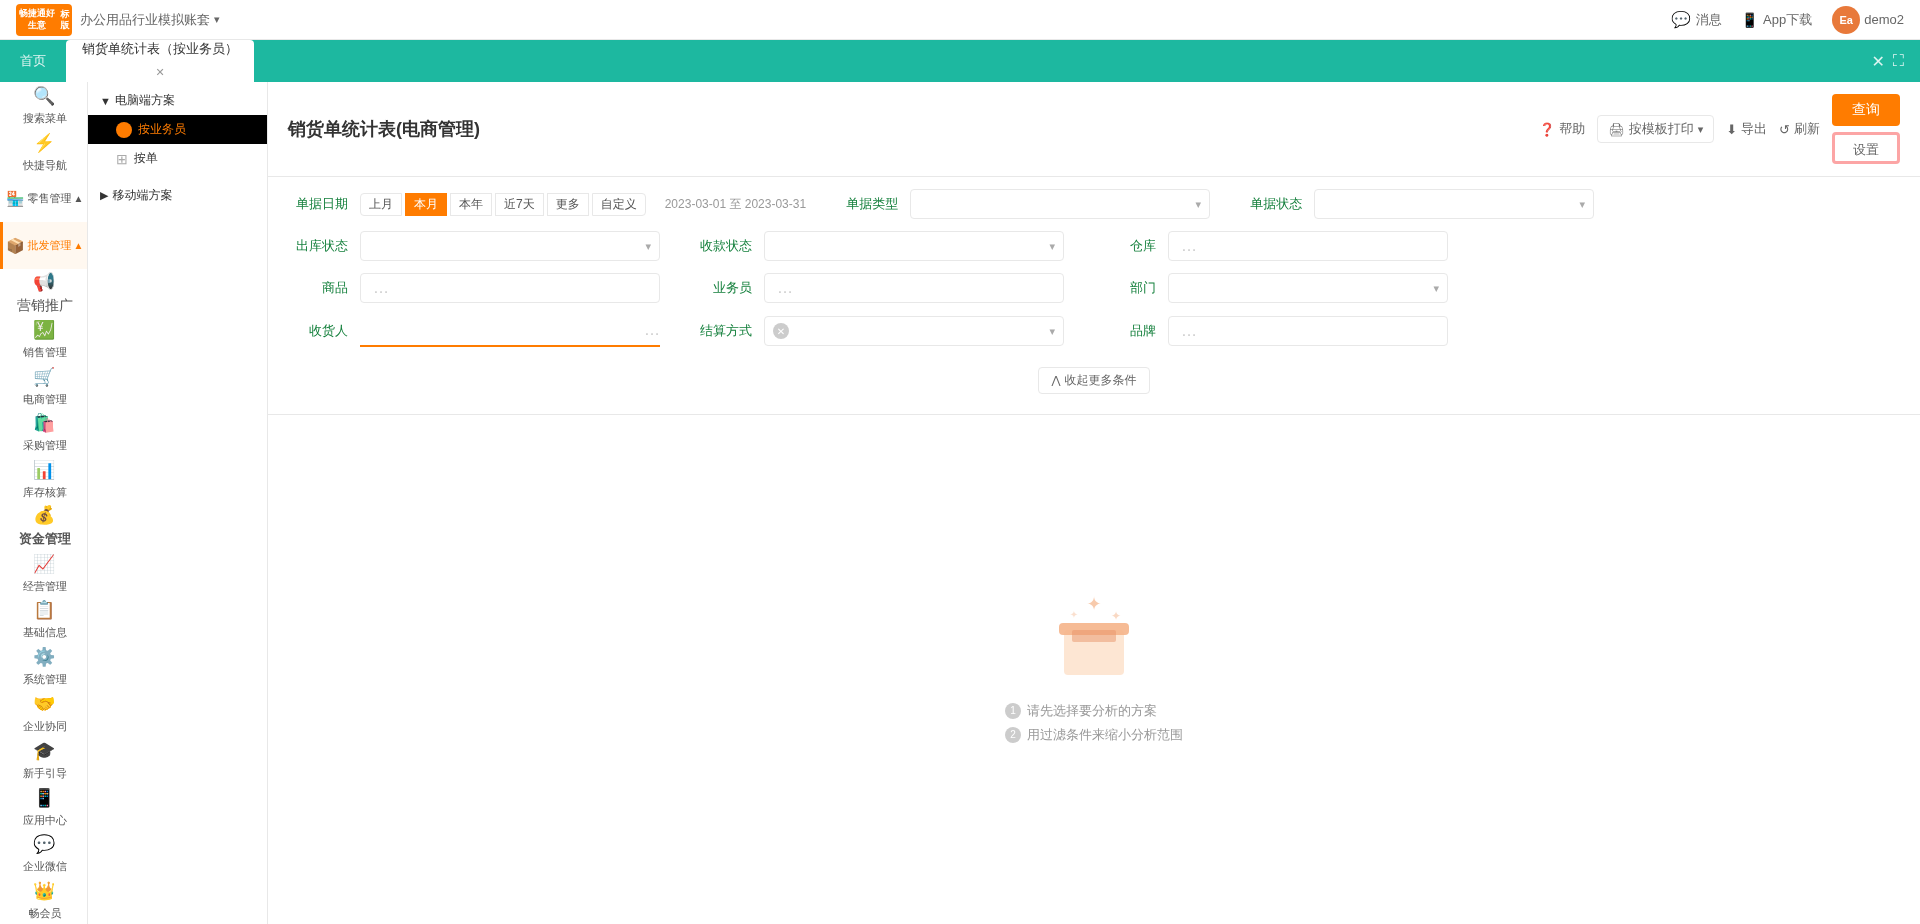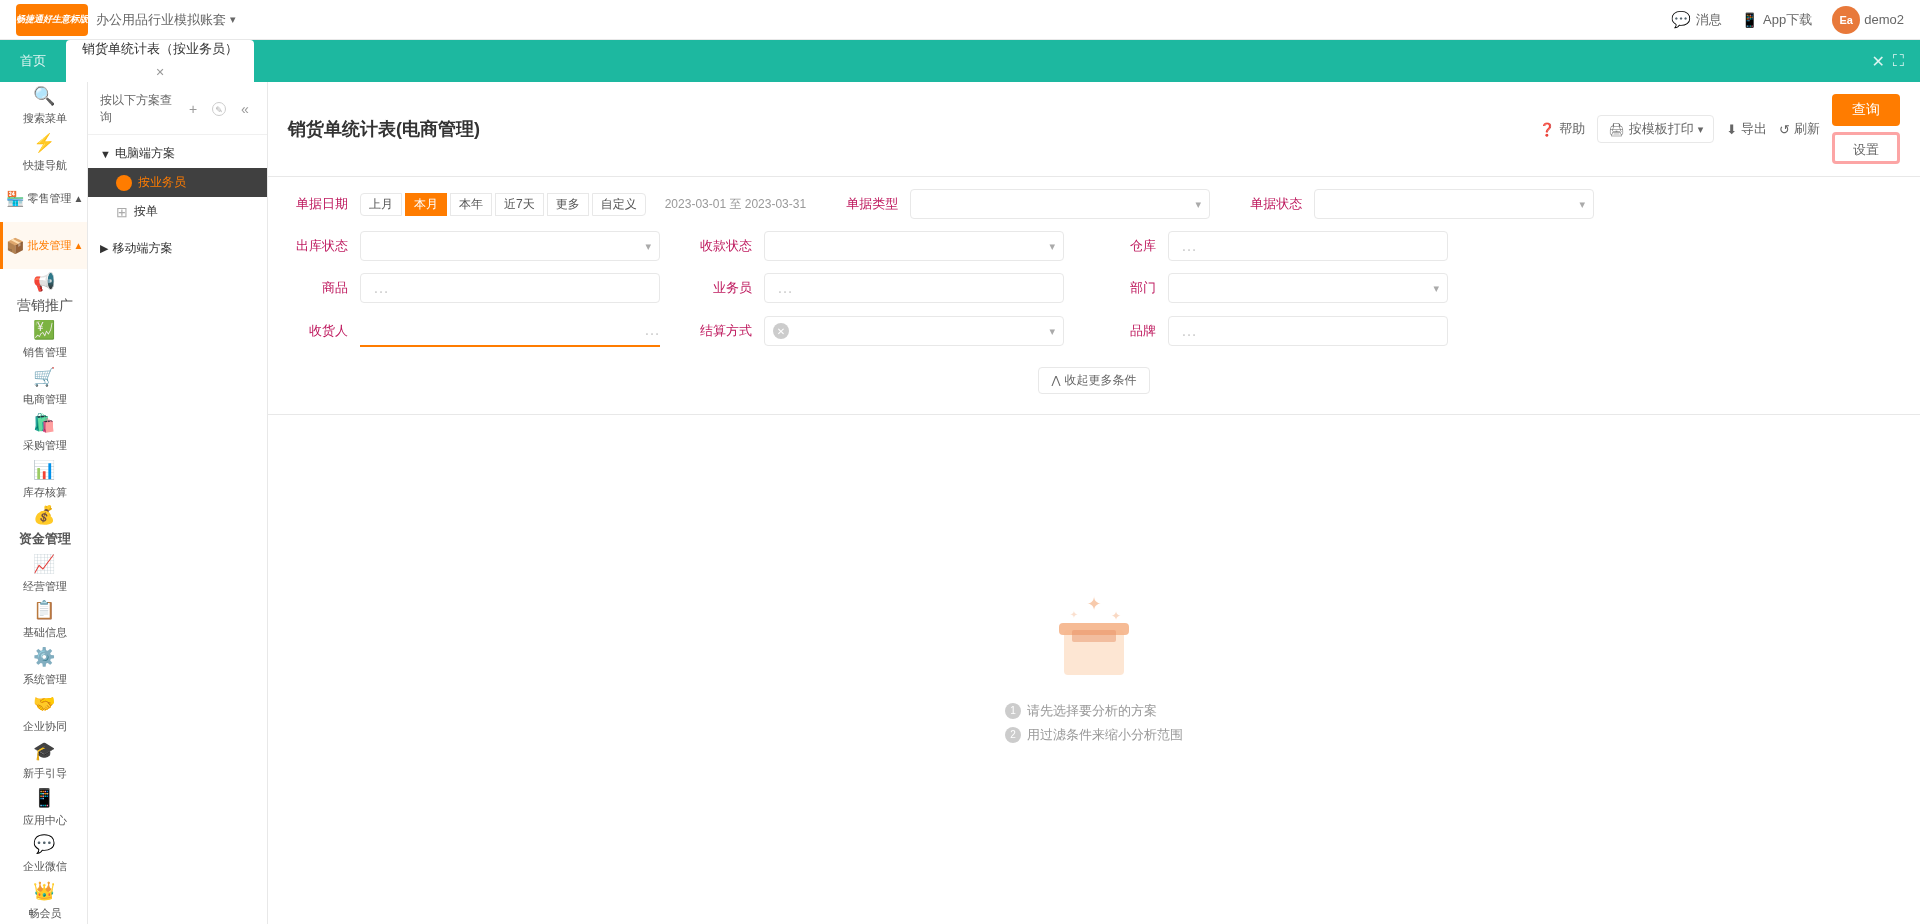--- a/index.html
+++ b/index.html
@@ -10,21 +10,21 @@
       height: 40px;
       background: #fff;
       display: flex;
       align-items: center;
       justify-content: space-between;
       padding: 0 16px;
       border-bottom: 1px solid #e8e8e8;
       flex-shrink: 0;
     }
     .top-header-left { display: flex; align-items: center; gap: 8px; }
-    .app-logo { width: 72px; height: 32px; background: #ff7c00; border-radius: 4px; display: flex; align-items: center; justify-content: center; color: #fff; font-size: 10px; font-weight: bold; line-height: 1.2; text-align: center; font-style: italic; }
+    .app-logo { width: 56px; height: 32px; background: #ff7c00; border-radius: 4px; display: flex; align-items: center; justify-content: center; color: #fff; font-size: 10px; font-weight: bold; line-height: 1.2; text-align: center; }
     .top-header-title { font-size: 13px; color: #666; display: flex; align-items: center; gap: 4px; cursor: pointer; }
     .top-header-right { display: flex; align-items: center; gap: 20px; color: #666; font-size: 13px; }
     .header-action { display: flex; align-items: center; gap: 4px; cursor: pointer; }
 
     
     .tab-bar {
       height: 42px;
       background: #1db8a0;
       display: flex;
       align-items: center;
@@ -109,21 +109,21 @@
       justify-content: space-between;
       border-bottom: 1px solid #f0f0f0;
     }
     .scheme-panel-header-title { font-size: 12px; color: #666; }
     .scheme-actions { display: flex; align-items: center; gap: 6px; }
     .scheme-action-btn { width: 20px; height: 20px; display: flex; align-items: center; justify-content: center; border-radius: 50%; cursor: pointer; color: #999; font-size: 14px; }
     .scheme-group { padding: 4px 0; }
     .scheme-group-header { display: flex; align-items: center; padding: 6px 12px; font-size: 12px; color: #333; cursor: pointer; }
     .scheme-group-icon { margin-right: 4px; font-size: 11px; }
     .scheme-sub-item { padding: 6px 12px 6px 28px; font-size: 12px; cursor: pointer; display: flex; align-items: center; gap: 6px; }
-    .scheme-sub-item.active { color: #ff7c00; background: #404040; }
+    .scheme-sub-item.active { color: #ff7c00; background: #000000; }
     .scheme-sub-dot { width: 16px; height: 16px; border-radius: 50%; background: #ff7c00; color: #fff; font-size: 10px; display: flex; align-items: center; justify-content: center; flex-shrink: 0; }
     .scheme-sub-icon { font-size: 13px; color: #aaa; }
     .scheme-mobile-group { padding: 6px 12px; display: flex; align-items: center; gap: 4px; font-size: 12px; color: #333; cursor: pointer; }
 
     
     .right-panel {
       flex: 1;
       display: flex;
       flex-direction: column;
       overflow: hidden;
@@ -148,21 +148,21 @@
 
     
     .filter-area {
       background: #fff;
       padding: 12px 20px;
       border-bottom: 1px solid #e8e8e8;
       flex-shrink: 0;
     }
     .filter-row { display: flex; align-items: center; gap: 12px; margin-bottom: 12px; }
     .filter-row:last-child { margin-bottom: 0; }
-    .filter-label { font-size: 13px; color: #be185d; white-space: nowrap; width: 60px; text-align: right; flex-shrink: 0; }
+    .filter-label { font-size: 13px; color: #15803d; white-space: nowrap; width: 60px; text-align: right; flex-shrink: 0; }
     .filter-date-btns { display: flex; align-items: center; gap: 4px; }
     .date-btn {
       padding: 2px 8px;
       font-size: 12px;
       border: 1px solid #e8e8e8;
       cursor: pointer;
       background: #fff;
       color: #555;
       margin-right: -1px;
     }
@@ -376,33 +376,20 @@
     </div>
     <div class="sidebar-item">
       <span class="sidebar-icon">👑</span>
       <span style="font-size:11px;">畅会员</span>
     </div>
   </div>
 
   <div class="content-area">
 
     <div class="scheme-panel">
-      <div class="scheme-panel-header">
-        <span class="scheme-panel-header-title">按以下方案查询</span>
-        <div class="scheme-actions">
-          <div class="scheme-action-btn">+</div>
-          <div class="scheme-action-btn">
-            <svg width="14" height="14" viewBox="0 0 14 14" fill="none">
-                <circle cx="7" cy="7" r="6.5" stroke="#ccc"></circle>
-                <text x="7" y="11" text-anchor="middle" font-size="9" fill="#aaa">✎</text>
-              </svg>
-          </div>
-          <div class="scheme-action-btn">«</div>
-        </div>
-      </div>
 
       <div class="scheme-group">
         <div class="scheme-group-header">
           <span class="scheme-group-icon">▼</span>
           <span>电脑端方案</span>
         </div>
         <div class="scheme-sub-item active">
           <div class="scheme-sub-dot"></div>
           <span>按业务员</span>
         </div>

